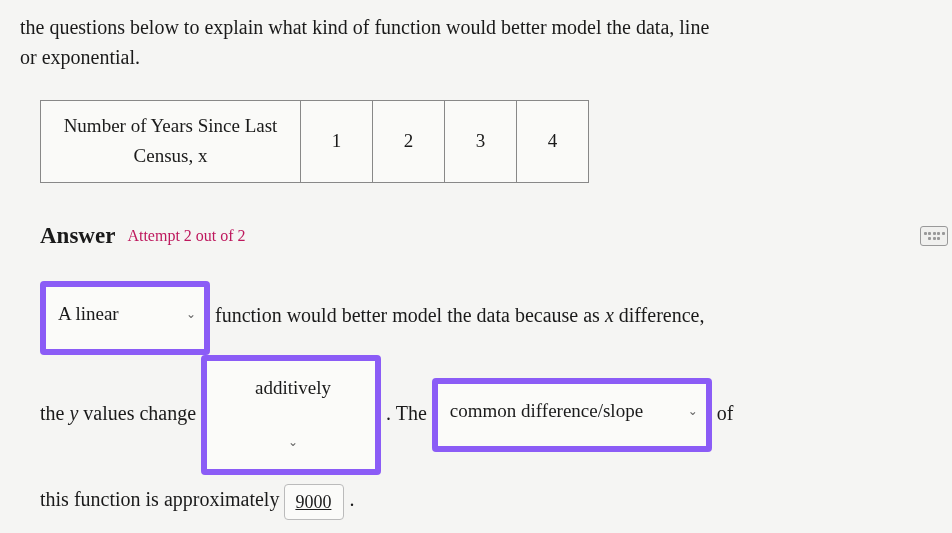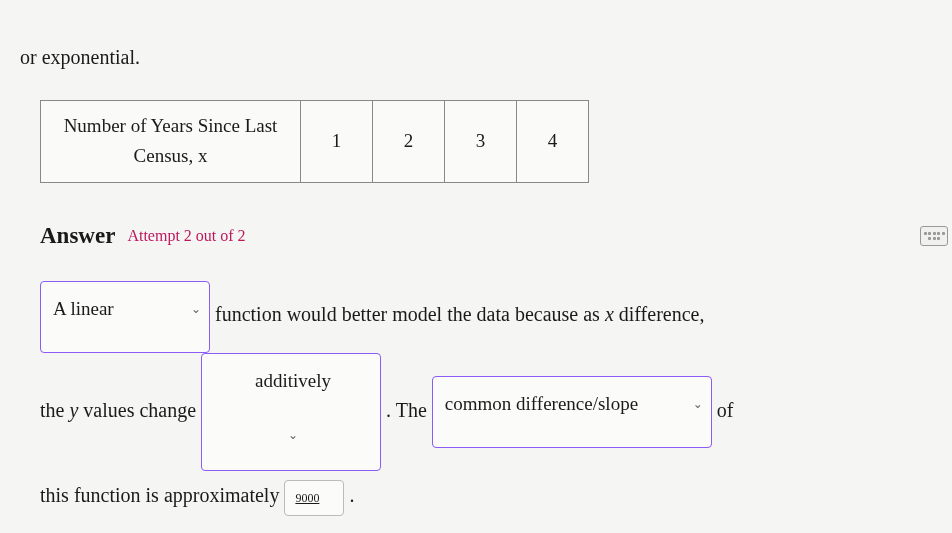--- a/index.html
+++ b/index.html
@@ -73,24 +73,24 @@
       width: 3px; height: 3px; background: #999; border-radius: 1px;
     }
     .fill-area {
       margin-left: 20px;
       line-height: 2.4;
       font-size: 20px;
     }
     .dropdown {
       display: inline-flex;
       align-items: center;
-      border: 1px solid #8b5cf6;
+      border: 6px solid #8b5cf6;
       border-radius: 4px;
       background: #fbfbf9;
-      padding: 4px 8px 20px 12px;
+      padding: 4px 8px 12px 12px;
       font-size: 19px;
       font-family: inherit;
       color: #1a1a1a;
       gap: 18px;
       vertical-align: middle;
       cursor: pointer;
       min-height: 34px;
     }
     .dropdown.w1 { min-width: 170px; justify-content: space-between; }
     .dropdown.w2 { min-width: 180px; justify-content: space-between; flex-direction: column; }
@@ -98,36 +98,36 @@
     .chevron {
       font-size: 12px;
       color: #666;
     }
     .textinput {
       display: inline-block;
       border: 1px solid #bbb;
       border-radius: 4px;
       background: #fbfbf9;
       padding: 4px 10px;
-      font-size: 12px;
+      font-size: 18px;
       font-family: inherit;
       min-width: 60px;
       text-align: left;
       vertical-align: middle;
       min-height: 34px;
       line-height: 26px;
       text-decoration: underline;
     }
     .mathvar { font-style: italic; font-family: 'Times New Roman', serif; }
   </style>
 </head>
 <body>
 
 <div class="prompt-text">
-  <br>
+  <span>the questions below to explain what kind of function would better model the data, line</span><br>
   <span>or exponential.</span>
 </div>
 
 <table class="data-table">
   <tbody>
       <tr>
     <td class="row-header">
       <span>Number of Years Since Last</span><br>
       <span>Census, x</span>
     </td>

